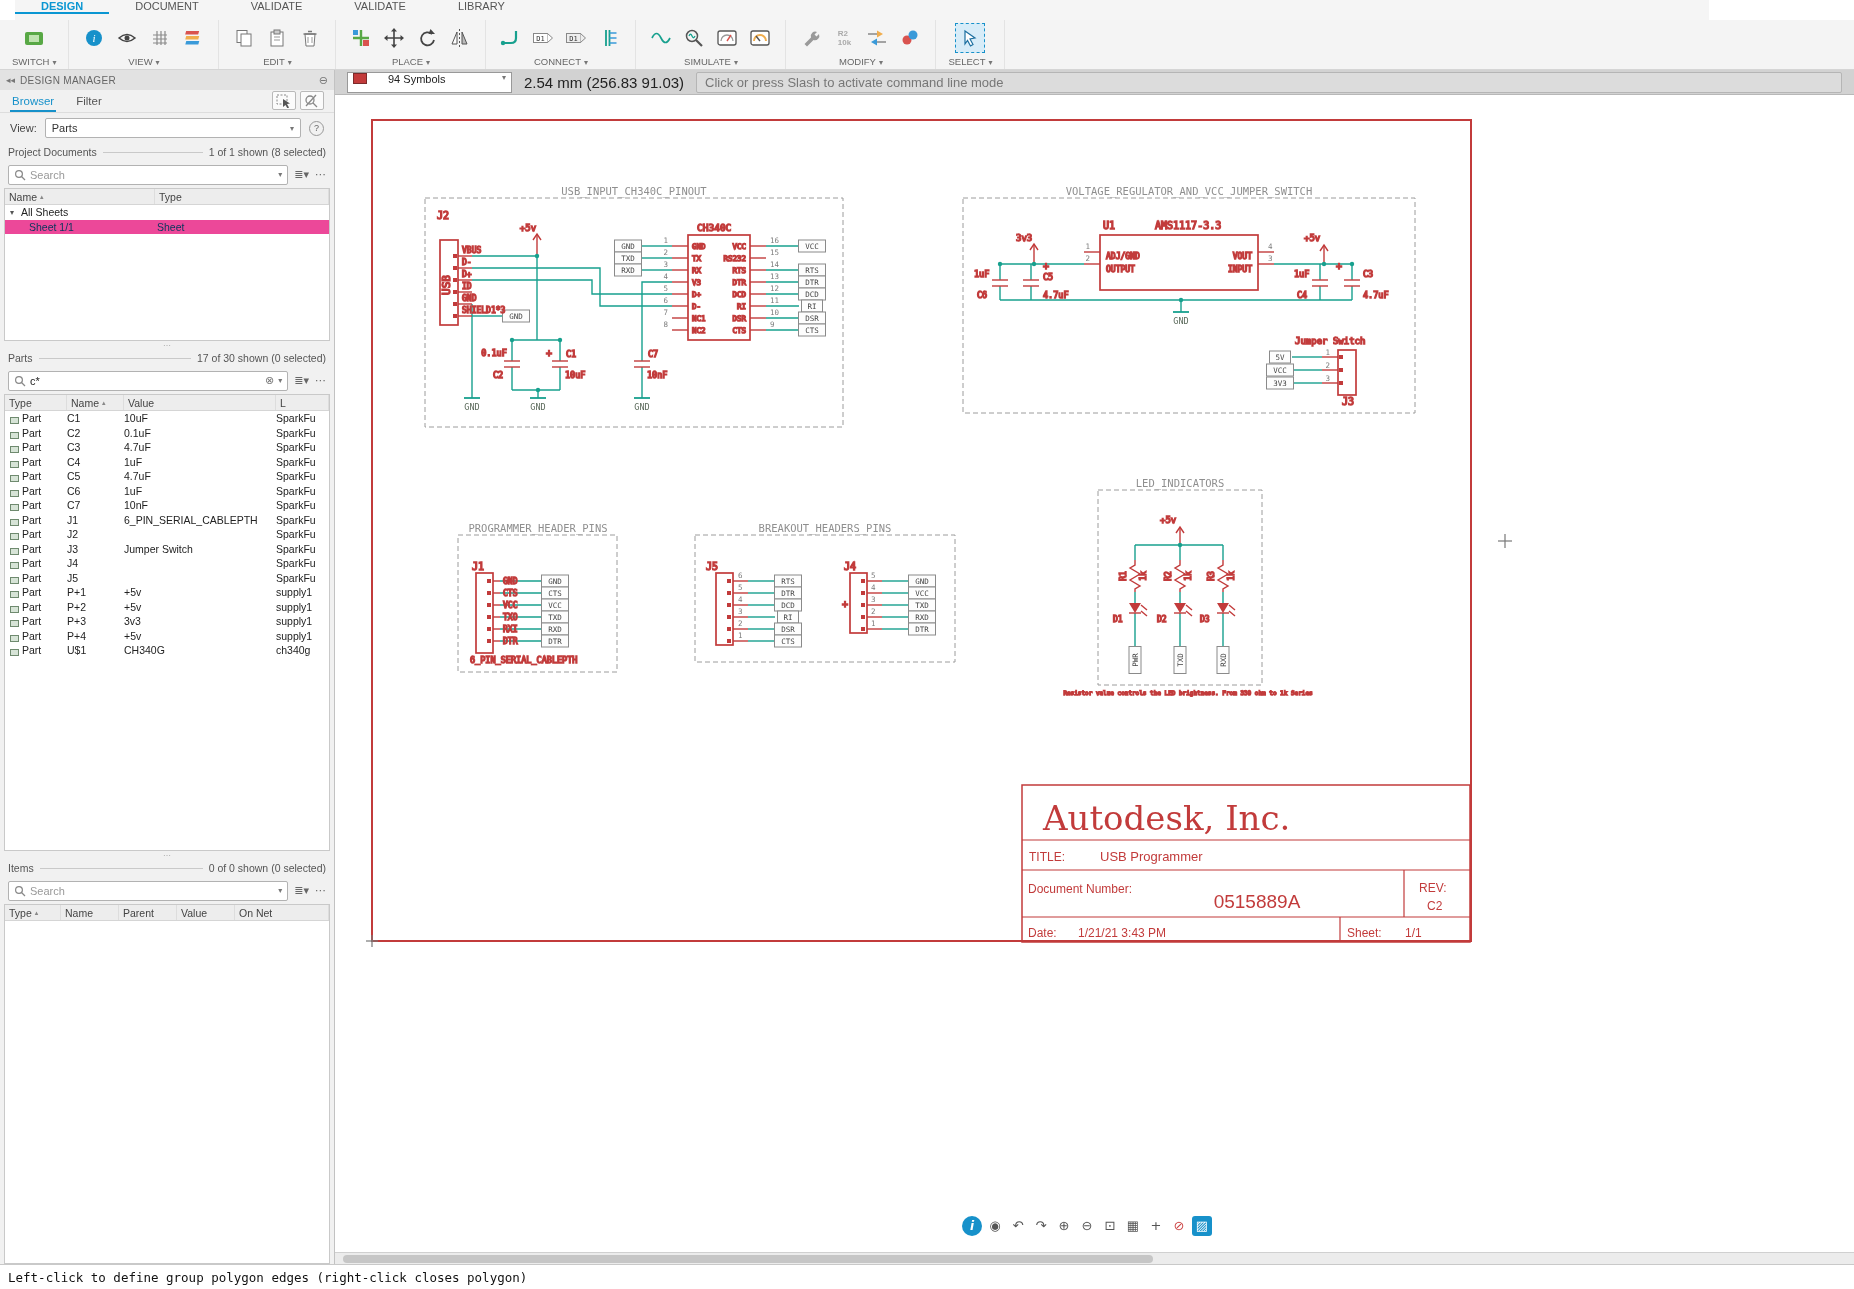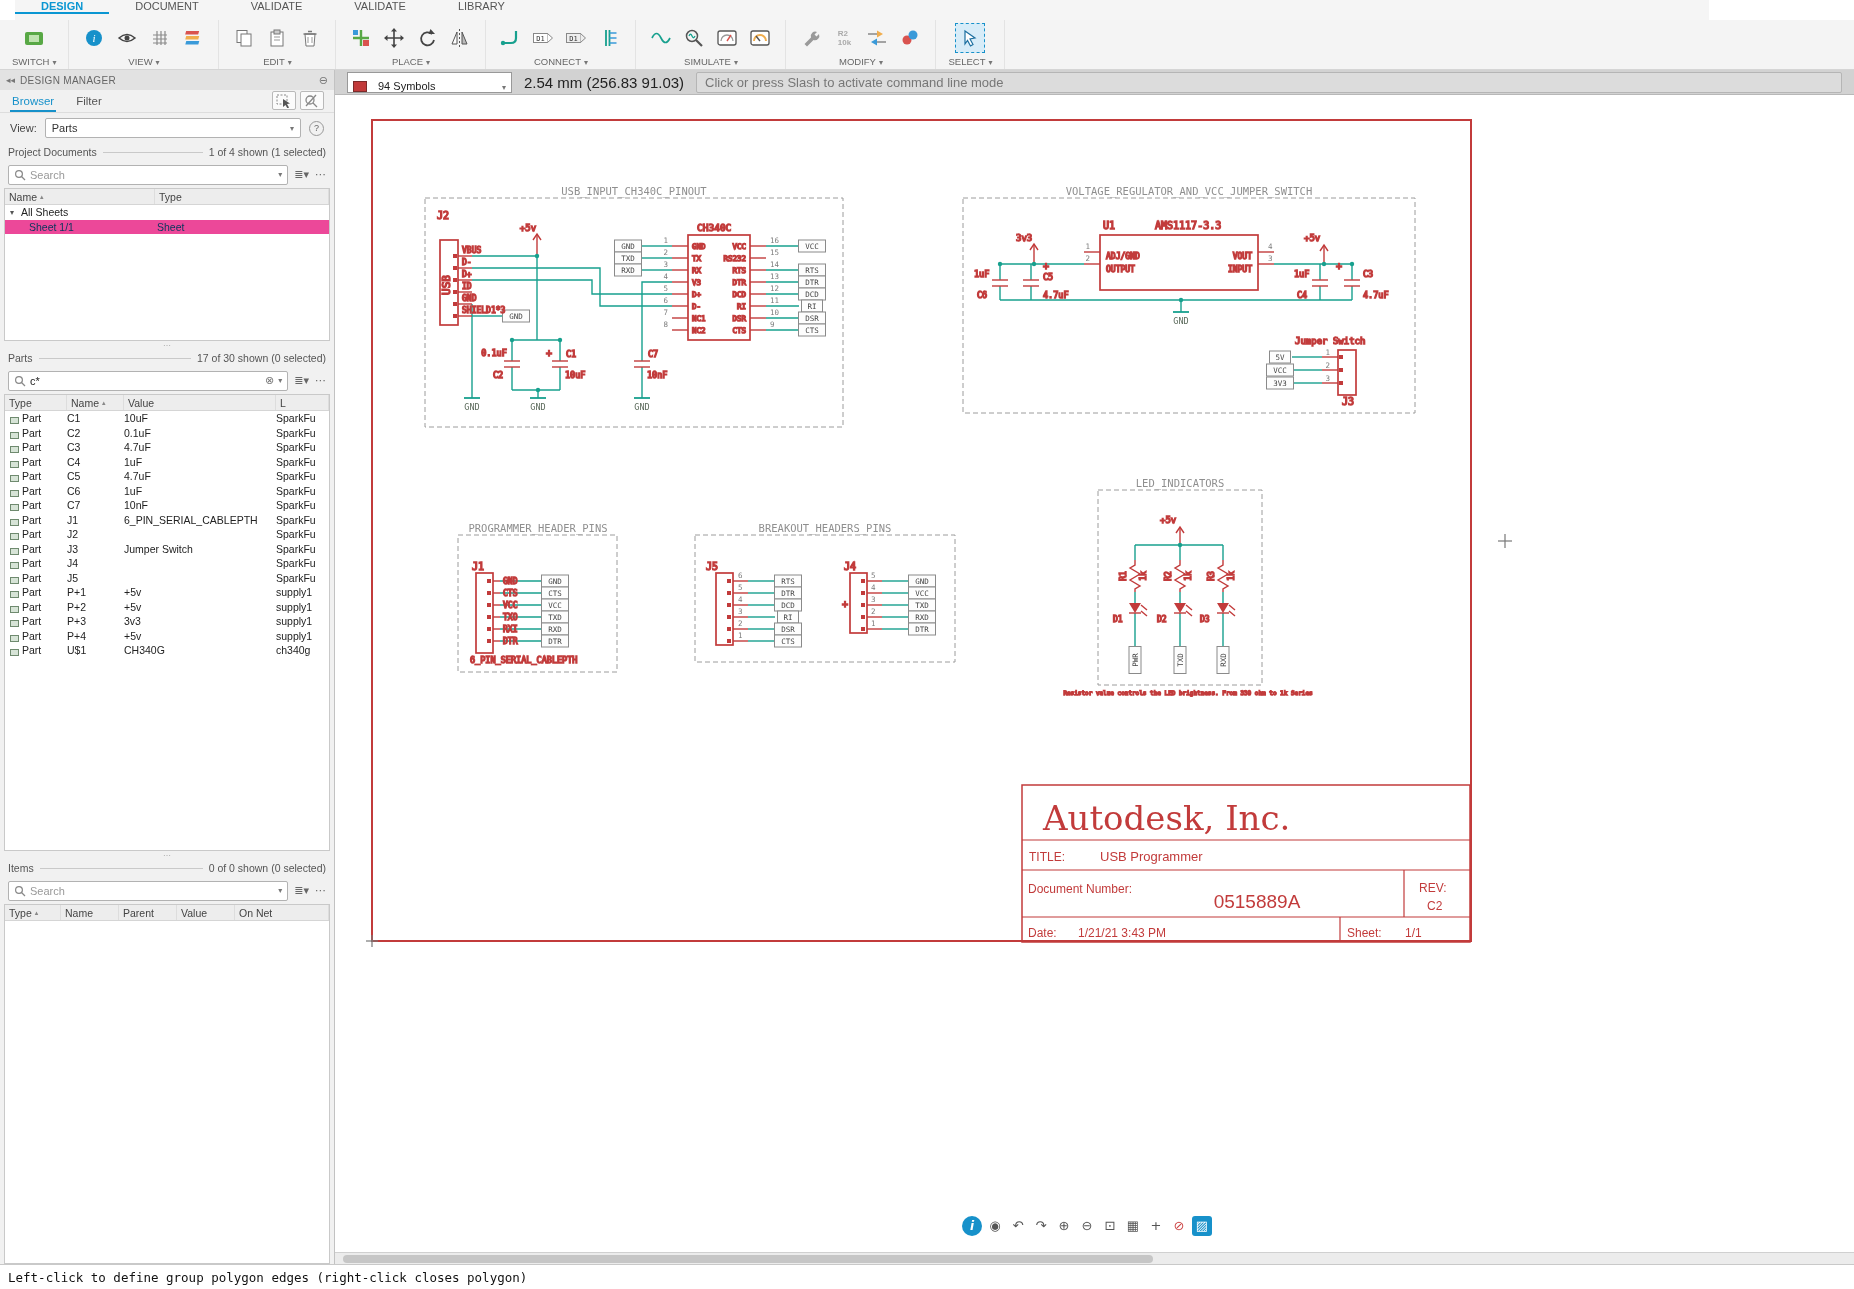--- a/index.html
+++ b/index.html
@@ -13,21 +13,21 @@
 #toolbar{position:absolute;left:0;top:20px;width:1854px;height:50px;background:#f4f4f4;border-bottom:1px solid #d5d5d5;display:flex}
 .tgroup{display:flex;flex-direction:column;align-items:center;justify-content:space-between;padding:3px 12px 2px;border-right:1px solid #e3e3e3}
 .ticons{display:flex;align-items:center;gap:7px;height:30px}
 .tbtn{width:26px;height:26px;display:inline-flex;align-items:center;justify-content:center}
 .tlabel{font-size:9.5px;color:#666;display:flex;gap:3px;align-items:flex-end}
 .caret{font-size:8px;color:#777}
 .valuebadge{font-size:8px;color:#aaa;line-height:9px;text-align:left;font-weight:bold}
 .selbig{width:30px;height:30px;background:#d7ecf8;border:1.5px dashed #1791ca;display:inline-flex;align-items:center;justify-content:center}
 
 #topbar2{position:absolute;left:335px;top:70px;width:1519px;height:25px;background:#d2d2d2;border-bottom:1px solid #b8b8b8;display:flex;align-items:center;gap:12px;padding:0 12px}
-.symbols-select{width:165px;height:21px;background:#fff;border:1px solid #999;display:flex;align-items:flex-end;gap:11px;padding:0 5px;font-size:11px;color:#222}
+.symbols-select{width:165px;height:21px;background:#fff;border:1px solid #999;display:flex;align-items:flex-start;gap:21px;padding:0 5px;font-size:11px;color:#222}
 .swatch{width:14px;height:11px;background:#c23b3b;border:1px solid #7c2b2b}
 .symbols-select .caret{margin-left:auto}
 .coords{font-size:15px;color:#222;white-space:nowrap}
 .cmdline{flex:1;height:21px;background:#dcdcdc;border:1px solid #b5b5b5;border-radius:2px;display:flex;align-items:center;padding:0 8px}
 .cmdline input{flex:1;border:0;background:transparent;outline:0;font-size:13px;color:#555}
 .cmdline input::placeholder{color:#777}
 
 #sidebar{position:absolute;left:0;top:70px;width:335px;height:1194px;background:#f1f1f1;border-right:1px solid #c2c2c2;font-size:11px;display:flex;flex-direction:column}
 .dm-header{height:20px;background:#e2e2e2;display:flex;align-items:center;gap:5px;padding:0 6px;flex:none}
 .dm-collapse{color:#777;font-size:9px}
@@ -382,21 +382,21 @@
     <span class="select" data-name="view-select">
       <span data-name="view-select-value">Parts</span>
       <span class="caret" data-name="chevron-down-icon">▾</span>
     </span>
     <span class="helpbtn" data-name="help-icon">?</span>
   </div>
 
   <div class="sec-header" data-name="documents-section-header">
     <span data-name="documents-title">Project Documents</span>
     <span class="rule" data-name="divider"></span>
-    <span class="count" data-name="documents-count">1 of 4 shown (1 selected)</span>
+    <span class="count" data-name="documents-count">1 of 1 shown (8 selected)</span>
   </div>
   <div class="search-row" data-name="documents-search-row">
     <span class="searchbox" data-name="documents-search">
       <svg class="isvg" width="12" height="12" data-name="search-icon">
           <circle cx="5" cy="5" r="3.4" fill="none" stroke="#888" stroke-width="1.2"></circle>
           <path d="M7.5 7.5l3.5 3.5" stroke="#888" stroke-width="1.2"></path>
         </svg>
       <input type="text" data-name="documents-search-input" placeholder="Search" style="">
       <span class="caret" data-name="chevron-down-icon">▾</span>
     </span>

